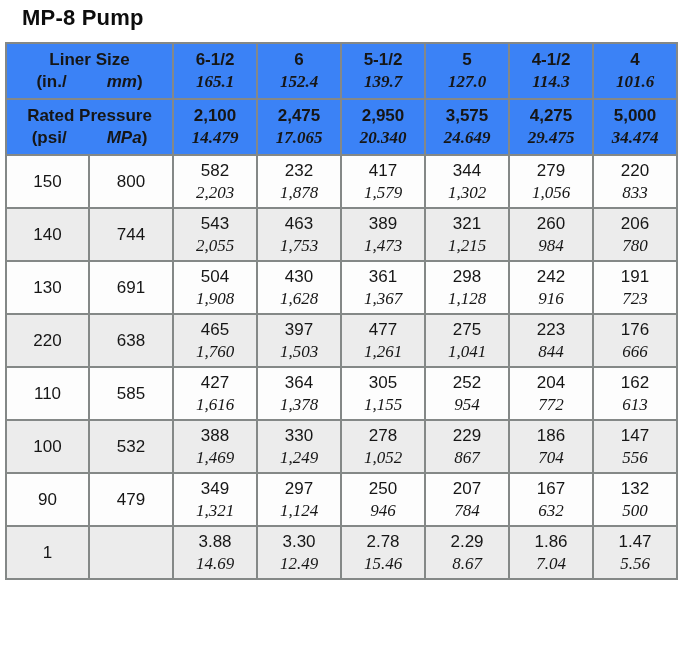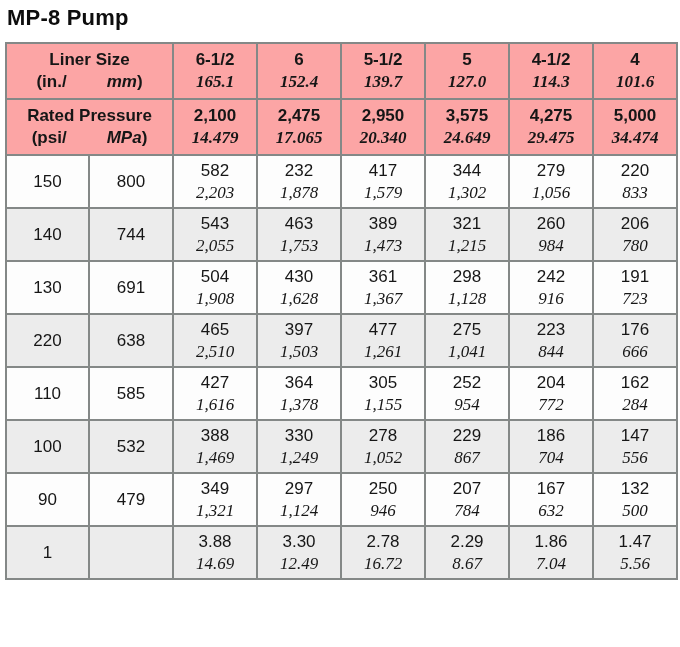--- a/index.html
+++ b/index.html
@@ -2,36 +2,36 @@
 <html><head>
 <meta charset="utf-8">
 <style>
   html, body { margin:0; padding:0; background:#ffffff; }
   body {
     width:680px; height:647px; overflow:hidden;
     font-family:"Liberation Sans", sans-serif; color:#161616;
   }
   .title {
     font-size:22px; font-weight:bold; letter-spacing:0.2px;
-    margin:5px 0 11px 7px; color:#0d0d0d;
+    margin:5px 0 11px 22px; color:#0d0d0d;
   }
   table {
     border-collapse:collapse; table-layout:fixed;
     margin-left:5px;
   }
   col.c-speed { width:83px; }
   col.c-power { width:84px; }
   col.c-data  { width:84px; }
   td {
     border:2px solid #848887;
     text-align:center; vertical-align:middle;
     padding:2px 0; font-size:17px; line-height:22px;
   }
   tr.hdr td {
-    background:#fca5a5; font-weight:bold; height:50px;
+    background:#3b82f6; font-weight:bold; height:50px;
   }
   tr.data td { height:47px; background:#fdfdfd; }
   tr.data.alt td { background:#ececec; }
   .metric { font-style:italic;font-family:Liberation Serif, serif; }
   .unit i { font-style:italic;margin-left:40px; }
 </style>
 </head>
 <body>
 
 <div class="title">MP-8 Pump</div>
@@ -192,21 +192,21 @@
         <td>
           <div>191</div>
           <div class="metric">723</div>
         </td>
       </tr>
       <tr class="data alt">
         <td>220</td>
         <td>638</td>
         <td>
           <div>465</div>
-          <div class="metric">2,510</div>
+          <div class="metric">1,760</div>
         </td>
         <td>
           <div>397</div>
           <div class="metric">1,503</div>
         </td>
         <td>
           <div>477</div>
           <div class="metric">1,261</div>
         </td>
         <td>
@@ -240,21 +240,21 @@
         <td>
           <div>252</div>
           <div class="metric">954</div>
         </td>
         <td>
           <div>204</div>
           <div class="metric">772</div>
         </td>
         <td>
           <div>162</div>
-          <div class="metric">284</div>
+          <div class="metric">613</div>
         </td>
       </tr>
       <tr class="data alt">
         <td>100</td>
         <td>532</td>
         <td>
           <div>388</div>
           <div class="metric">1,469</div>
         </td>
         <td>
@@ -312,21 +312,21 @@
         <td>
           <div>3.88</div>
           <div class="metric">14.69</div>
         </td>
         <td>
           <div>3.30</div>
           <div class="metric">12.49</div>
         </td>
         <td>
           <div>2.78</div>
-          <div class="metric">16.72</div>
+          <div class="metric">15.46</div>
         </td>
         <td>
           <div>2.29</div>
           <div class="metric">8.67</div>
         </td>
         <td>
           <div>1.86</div>
           <div class="metric">7.04</div>
         </td>
         <td>

